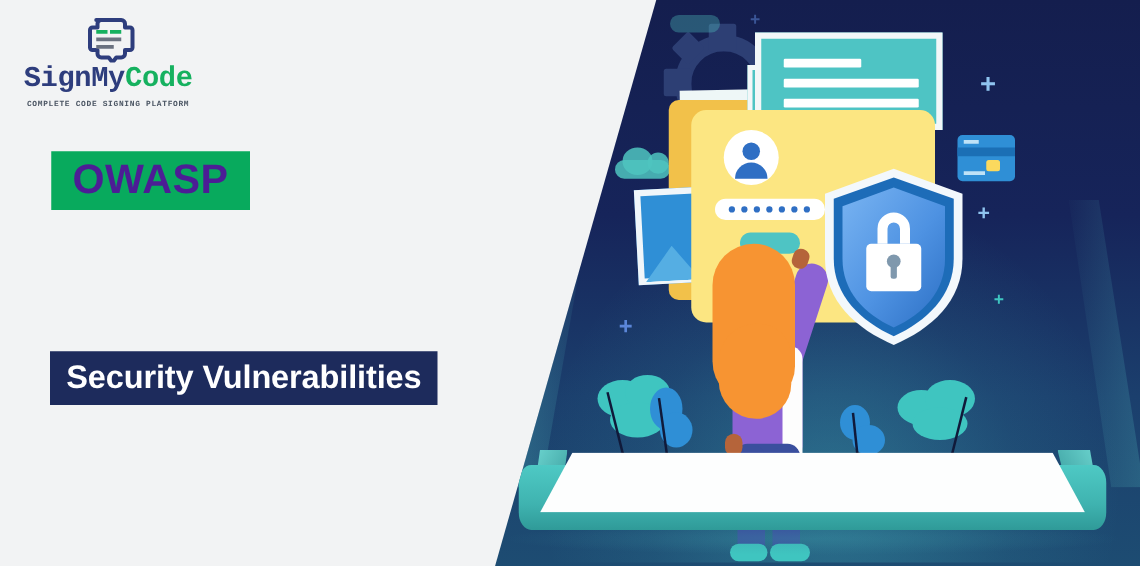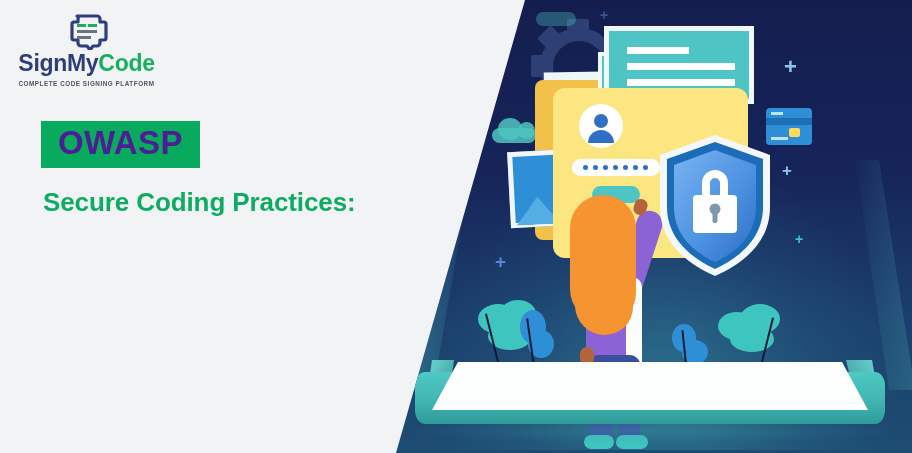--- a/index.html
+++ b/index.html
@@ -182,21 +182,21 @@
     background:#fdfdfd;border-radius:0 10px 4px 4px;
   }
   #p-hand-low{position:absolute;left:24px;top:162px;width:14px;height:18px;background:#b5643a;border-radius:7px;}
   #p-legL{position:absolute;left:34px;top:172px;width:22px;height:86px;background:#3a4f9e;border-radius:8px;}
   #p-legR{position:absolute;left:62px;top:172px;width:22px;height:86px;background:#3a4f9e;border-radius:8px;}
   #p-hip{position:absolute;left:32px;top:170px;width:52px;height:30px;background:#3a4f9e;border-radius:10px;}
   #p-shoeL{position:absolute;left:28px;top:250px;width:30px;height:14px;background:#3fc5c0;border-radius:7px;}
   #p-shoeR{position:absolute;left:60px;top:250px;width:32px;height:14px;background:#3fc5c0;border-radius:7px;}
 
   
-  #logo-block{position:absolute;left:14px;top:14px;width:145px;}
+  #logo-block{position:absolute;left:14px;top:14px;width:145px;font-family:Liberation Mono, monospace;}
   #logo-mark{margin:0 auto;width:44px;height:36px;display:block;}
   #logo-word{
     text-align:center;font-size:23px;font-weight:700;letter-spacing:-.3px;
     margin-top:2px;line-height:1;
   }
   #logo-sign{color:#2e3d7d;}
   #logo-code{color:#16b15f;}
   #logo-tag{
     text-align:center;font-size:6.3px;font-weight:700;letter-spacing:.55px;
     color:#4b5563;margin-top:5px;
@@ -363,16 +363,18 @@
     <div id="logo-word">
       <span id="logo-sign">SignMy</span><span id="logo-code">Code</span>
     </div>
     <div id="logo-tag">COMPLETE CODE SIGNING PLATFORM</div>
   </div>
 
   <div id="owasp-box">
     <div id="owasp-text">OWASP</div>
   </div>
 
-  <div id="line2">Secure Coding Practices:</div>
-
+
+  <div id="sec-box">
+    <div id="sec-text">Security Vulnerabilities</div>
+  </div>
 
 </div>
 
 </body></html>

